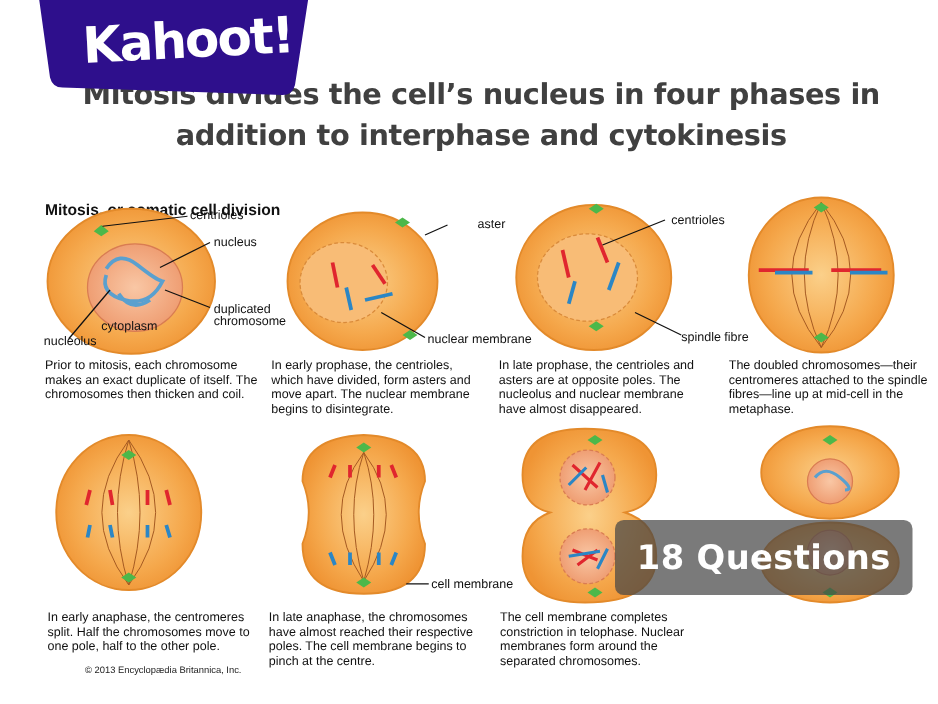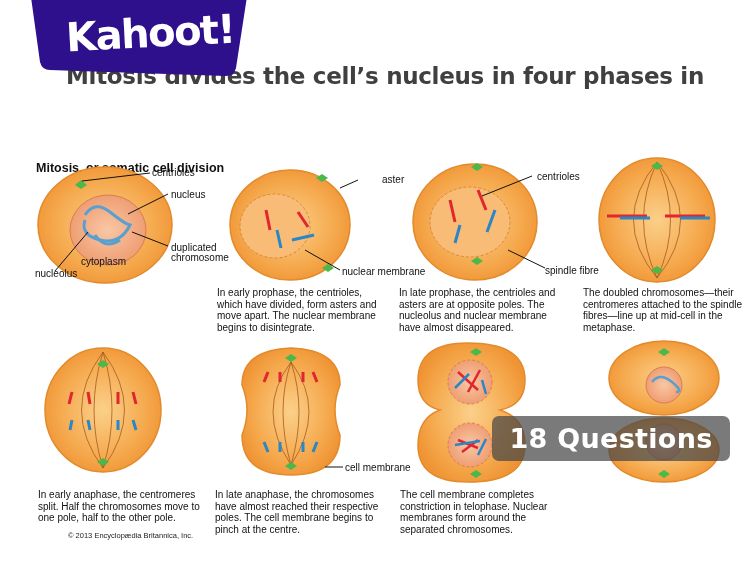--- a/index.html
+++ b/index.html
@@ -6,35 +6,36 @@
   body{width:750px;height:563px;position:relative;overflow:hidden;background:#ffffff;font-family:"Liberation Sans",sans-serif;}
   .slide{position:absolute;left:0;top:0;width:750px;height:563px;background:#fff;}
   .title{position:absolute;left:40px;top:60px;width:690px;text-align:center;color:#404040;font-family:"DejaVu Sans",sans-serif;font-weight:bold;font-size:23px;line-height:33px;letter-spacing:-0.3px;}
   .logo-badge{position:absolute;left:30px;top:-10px;width:218px;height:88px;z-index:5;}
   .logo-text{position:absolute;left:66px;top:10px;z-index:6;color:#fff;font-family:"DejaVu Sans",sans-serif;font-weight:bold;font-size:40px;letter-spacing:-1.5px;transform:rotate(-3deg);}
   .fig-title{position:absolute;left:36px;top:138px;font-weight:bold;font-size:12.5px;color:#111;margin-top:23px;}
   .diagram{position:absolute;left:0;top:150px;width:750px;height:400px;}
   .lbl{position:absolute;font-size:10px;color:#111;line-height:11px;}
   .cap{position:absolute;font-size:10px;color:#111;line-height:11.5px;width:170px;}
   .copy{position:absolute;left:36px;top:531px;font-size:7.5px;color:#222;margin-left:32px;}
-  .badge{position:absolute;left:492px;top:416px;width:238px;height:45px;background:rgba(70,70,70,0.72);border-radius:7px;display:flex;align-items:center;justify-content:center;z-index:7;}
+  .badge{position:absolute;left:492px;top:416px;width:238px;height:60px;background:rgba(70,70,70,0.72);border-radius:7px;display:flex;align-items:center;justify-content:center;z-index:7;}
   .badge span{color:#fff;font-family:"DejaVu Sans",sans-serif;font-weight:bold;font-size:27px;letter-spacing:0.3px;}
 </style>
 </head>
 <body>
 
 <div class="slide">
 
   <svg class="logo-badge" viewBox="0 0 218 88">
     <path d="M0,0 L218,0 L206,78 Q204,86 196,86 L20,80 Q12,80 10,72 Z" fill="#2e0f8c"></path>
   </svg>
   <div class="logo-text">Kahoot!</div>
 
   <div class="title">
     <div>Mitosis divides the cell’s nucleus in four phases in</div>
+    <div>addition to interphase and cytokinesis</div>
   </div>
 
   <div class="fig-title">Mitosis, or somatic cell division</div>
 
   <svg class="diagram" viewBox="0 150 750 400" width="750" height="400">
     <defs>
       <radialGradient id="cg" cx="50%" cy="50%" r="55%">
         <stop offset="0%" stop-color="#fbd08a"></stop>
         <stop offset="70%" stop-color="#f5a84c"></stop>
         <stop offset="100%" stop-color="#ef9434"></stop>
@@ -141,20 +142,21 @@
   <div class="lbl" style="left:171px;top:242px">duplicated</div>
   <div class="lbl" style="left:171px;top:252px">chromosome</div>
   <div class="lbl" style="left:81px;top:256px">cytoplasm</div>
   <div class="lbl" style="left:35px;top:268px">nucleolus</div>
   <div class="lbl" style="left:382px;top:174px">aster</div>
   <div class="lbl" style="left:342px;top:266px">nuclear membrane</div>
   <div class="lbl" style="left:537px;top:171px">centrioles</div>
   <div class="lbl" style="left:545px;top:265px">spindle fibre</div>
   <div class="lbl" style="left:345px;top:462px">cell membrane</div>
 
+  <div class="cap" style="left:36px;top:287px">Prior to mitosis, each chromosome makes an exact duplicate of itself. The chromosomes then thicken and coil.</div>
   <div class="cap" style="left:217px;top:287px">In early prophase, the centrioles, which have divided, form asters and move apart. The nuclear membrane begins to disintegrate.</div>
   <div class="cap" style="left:399px;top:287px">In late prophase, the centrioles and asters are at opposite poles. The nucleolus and nuclear membrane have almost disappeared.</div>
   <div class="cap" style="left:583px;top:287px;width:170px">The doubled chromosomes—their centromeres attached to the spindle fibres—line up at mid-cell in the metaphase.</div>
   <div class="cap" style="left:38px;top:489px">In early anaphase, the centromeres split. Half the chromosomes move to one pole, half to the other pole.</div>
   <div class="cap" style="left:215px;top:489px;width:180px">In late anaphase, the chromosomes have almost reached their respective poles. The cell membrane begins to pinch at the centre.</div>
   <div class="cap" style="left:400px;top:489px">The cell membrane completes constriction in telophase. Nuclear membranes form around the separated chromosomes.</div>
 
   <div class="copy">© 2013 Encyclopædia Britannica, Inc.</div>
 
   <div class="badge">

